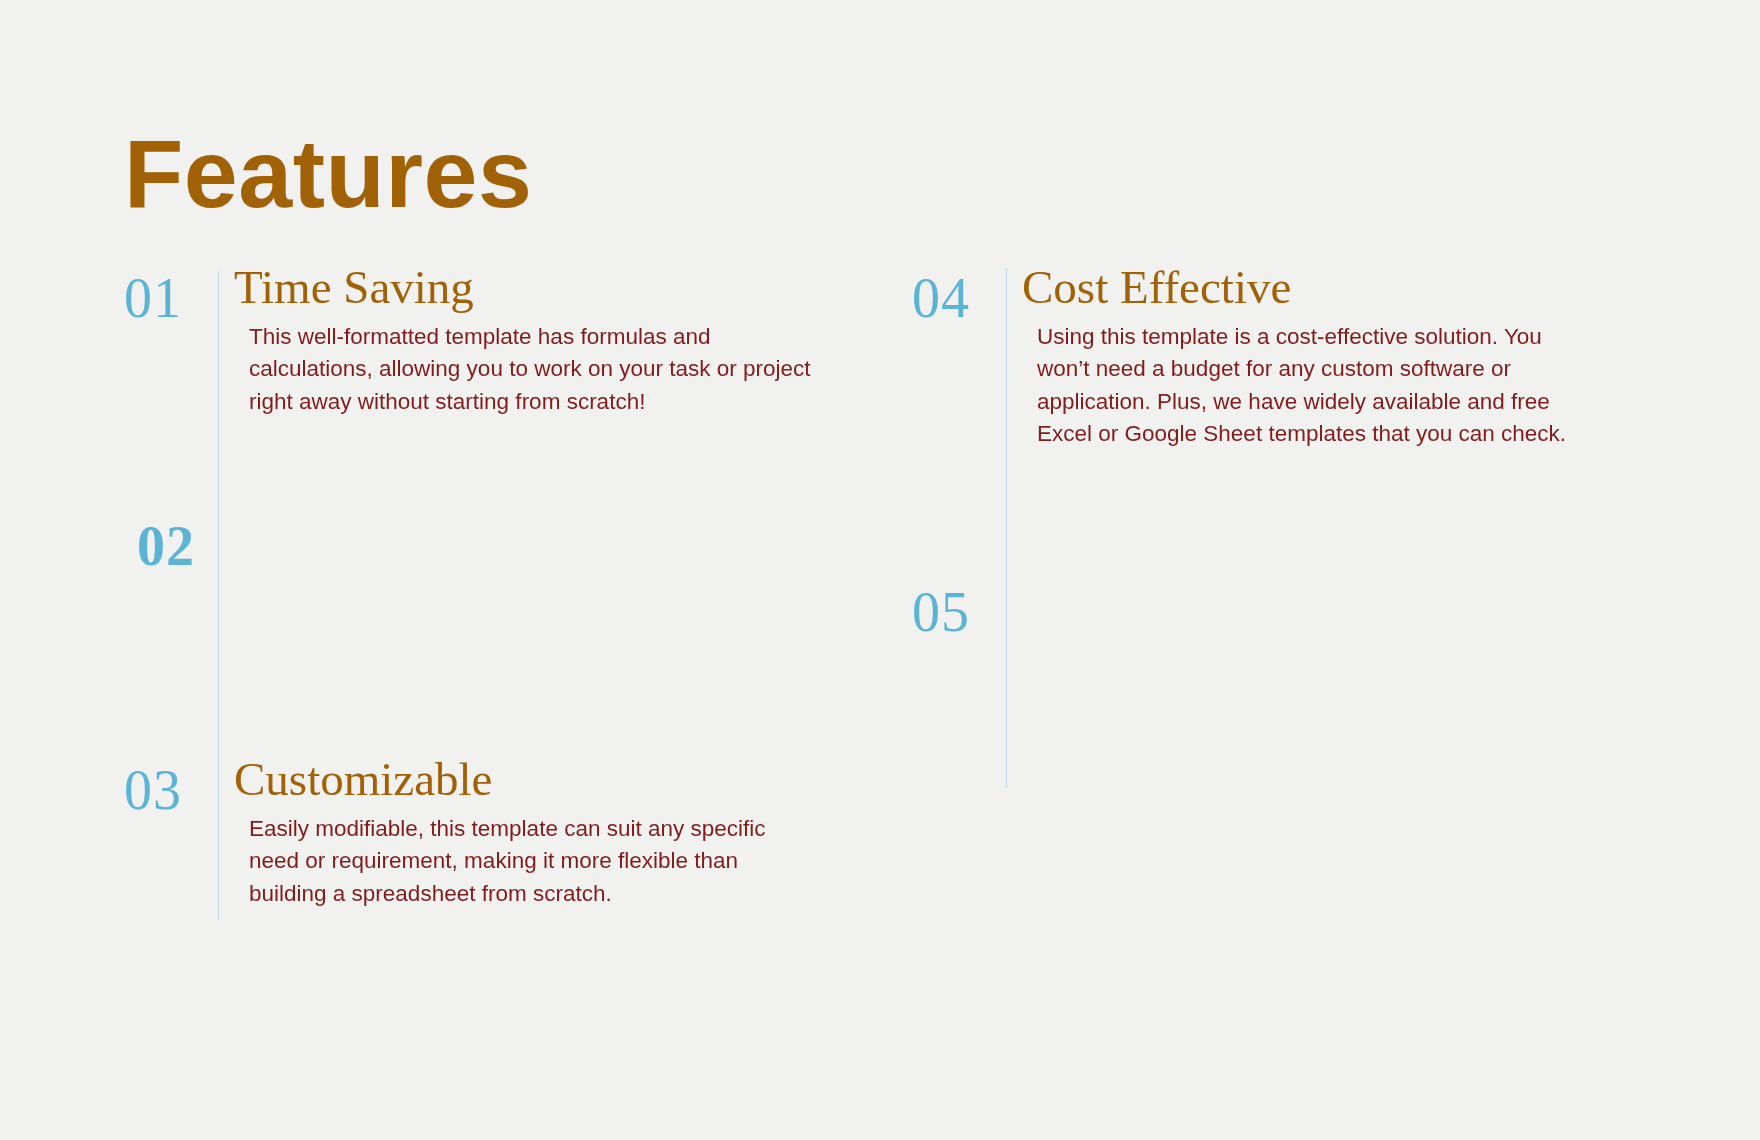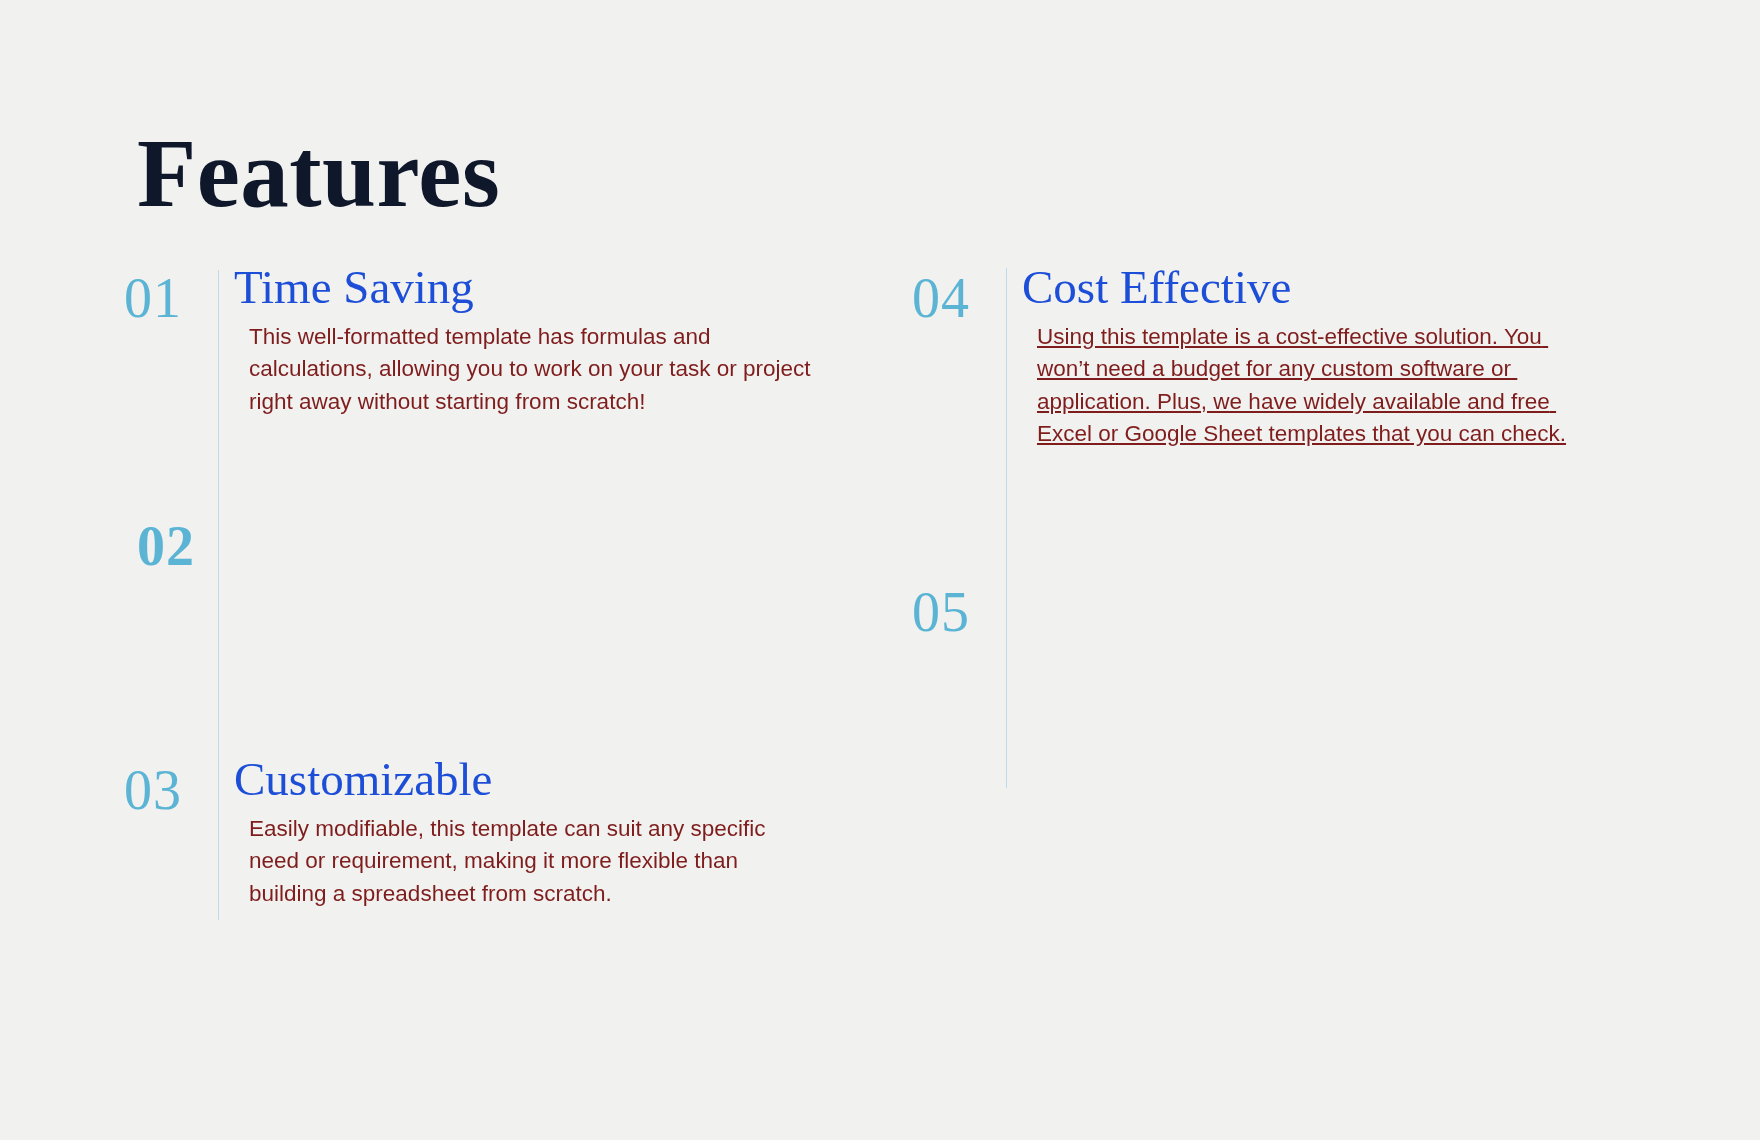--- a/index.html
+++ b/index.html
@@ -17,26 +17,26 @@
   .slide {
     position: relative;
     width: 1760px;
     height: 1140px;
     background: #F1F1F0;
   }
 
   
   .page-title {
     position: absolute;
-    left: 137px;
+    left: 124px;
     top: 58px;
-    font-family: Liberation Serif, serif;
+    font-family: Liberation Sans, sans-serif;
     font-size: 97px;
     line-height: 1.05;
-    color: #0f172a;
+    color: #a16207;
     letter-spacing: 0.5px;
     white-space: nowrap;
   }
 
   
   .columns {
     position: absolute;
     left: 0;
     top: 0;
     width: 1760px;
@@ -78,21 +78,21 @@
   }
 
   .feature-body {
     margin-left: 110px;
   }
 
   .feature-title {
     font-family: "Liberation Serif", "DejaVu Serif", serif;
     font-size: 47px;
     line-height: 1.08;
-    color: #1d4ed8;
+    color: #a16207;
     margin: 0 0 8px 0;
     white-space: nowrap;
   }
 
   .feature-desc {
     font-family: "Liberation Sans", sans-serif;
     font-size: 22.5px;
     line-height: 1.44;
     color: #7f1d1d;
     margin: 0;
@@ -109,21 +109,21 @@
   #f3 { position: absolute; left: 0;  top: 0;   width: 700px; }
   #f4 { position: absolute; left: 0;  top: 314px; width: 700px; }
 
   #f0 .feature-number,
   #f3 .feature-number { top: 8px; }
   #f1 .feature-number { top: 8px; }
   #f2 .feature-number { top: 8px; }
   #f4 .feature-number { top: 8px; }
 
   .feature-desc.w-narrow { max-width: 565px; }
-  .feature-desc.w-right  { max-width: 560px; text-decoration: underline; }
+  .feature-desc.w-right  { max-width: 560px; }
 </style>
 </head>
 <body>
 
 <div class="slide">
 
   <h1 class="page-title">Features</h1>
 
   <div class="col-rule rule-left"></div>
   <div class="col-rule rule-right"></div>

